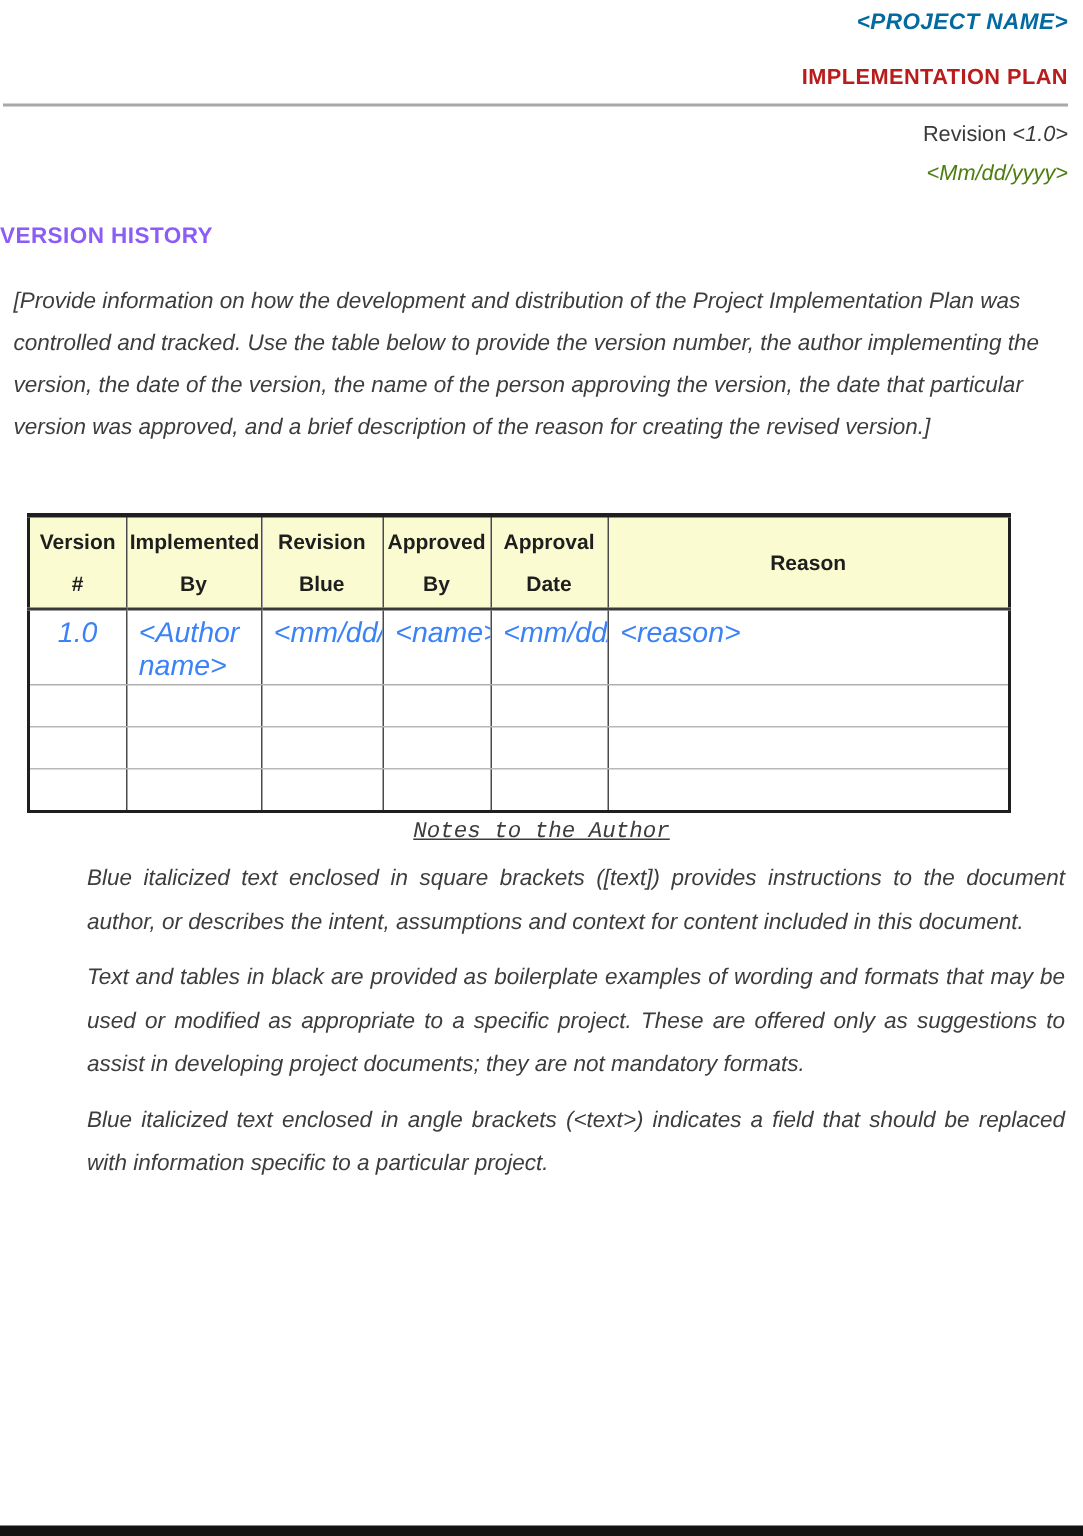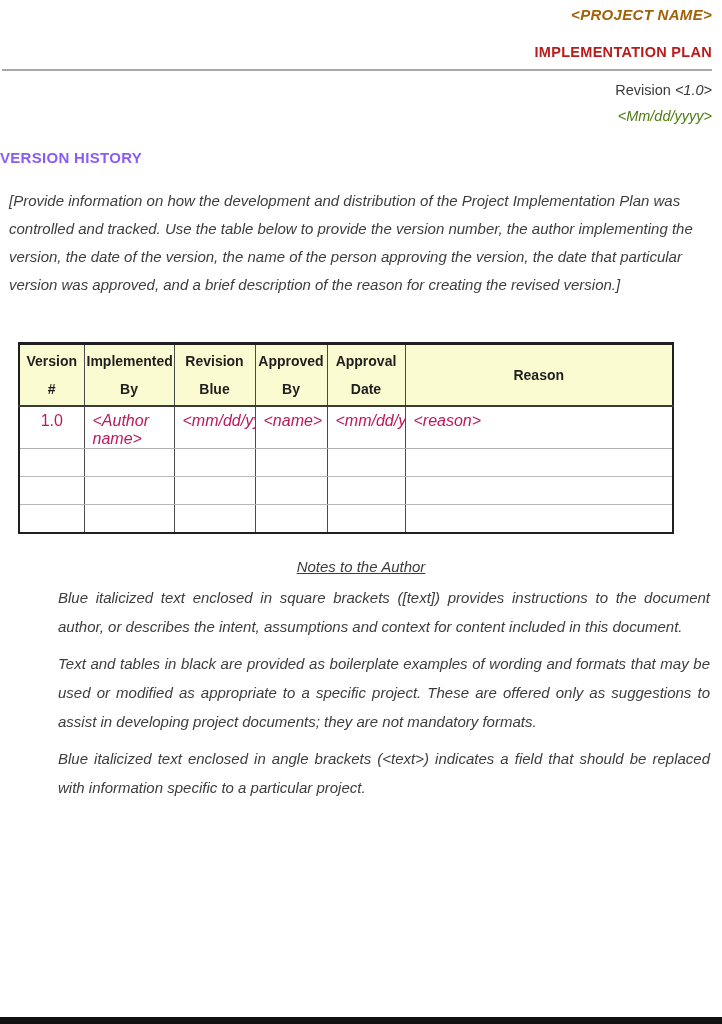--- a/index.html
+++ b/index.html
@@ -11,21 +11,21 @@
     position: relative;
     overflow: hidden;
   }
   .page { width: 722px; height: 1024px; position: relative; }
   .it { font-style: italic; }
 
   
   .doc-header { text-align: right; padding: 6px 10px 0 0; }
   .h-project {
     font-weight: bold; font-style: italic;
-    font-size: 15px; color: #a16207;
+    font-size: 15px; color: #0369a1;
     letter-spacing: 0.3px;
   }
   .h-title {
     font-weight: bold; font-size: 14.5px; color: #b91c1c;
     margin-top: 21px; letter-spacing: 0.3px;
   }
   .rule {
     border: none; border-top: 2px solid var(--rule_color, #a8a8a8);
     margin: 9px 0 0 2px;
   }
@@ -60,35 +60,36 @@
   .vh-table thead th {
     background: var(--header_bg, #fbfbd2);
     font-weight: bold; font-size: 14px; color: #1e1e1e;
     text-align: center; vertical-align: middle;
     height: 60px; line-height: 28px;
     white-space: pre-line;
     border-bottom: 2px solid #3a3a3a;
     padding: 0 2px;
   }
   .vh-table tbody td {
-    font-size: 16px; vertical-align: top;
-    padding: 5px 4px 0 8px; color: #be185d;
+    font-size: 19px; vertical-align: top;
+    padding: 5px 4px 0 8px; color: #3b82f6; font-style: italic;
   }
   .vh-table tbody tr.data-row { height: 38px; }
   .vh-table tbody tr.data-row td { border-bottom: 1px solid #b0b0b0; }
   .vh-table tbody tr.empty-row { height: 28px; }
   .vh-table tbody tr.empty-row td { border-bottom: 1px solid #b8b8b8; }
   .vh-table tbody tr:last-child td { border-bottom: none; }
   .vh-table td.center { text-align: center; padding-left: 2px; padding-right: 2px; }
 
   
   .notes-title {
     text-align: center; font-size: 15px; color: #3d3d3d;
     text-decoration: underline;
-    margin-top: 24px;
+    margin-top: 4px;
+    font-family: Liberation Mono, monospace;
   }
   .note {
     font-size: 15px; line-height: 29px;
     margin: 8px 12px 0 58px;
     text-align: justify; color: #3d3d3d;
   }
   .note:first-of-type { margin-top: 23px; }
 
   
   .footer-bar {

